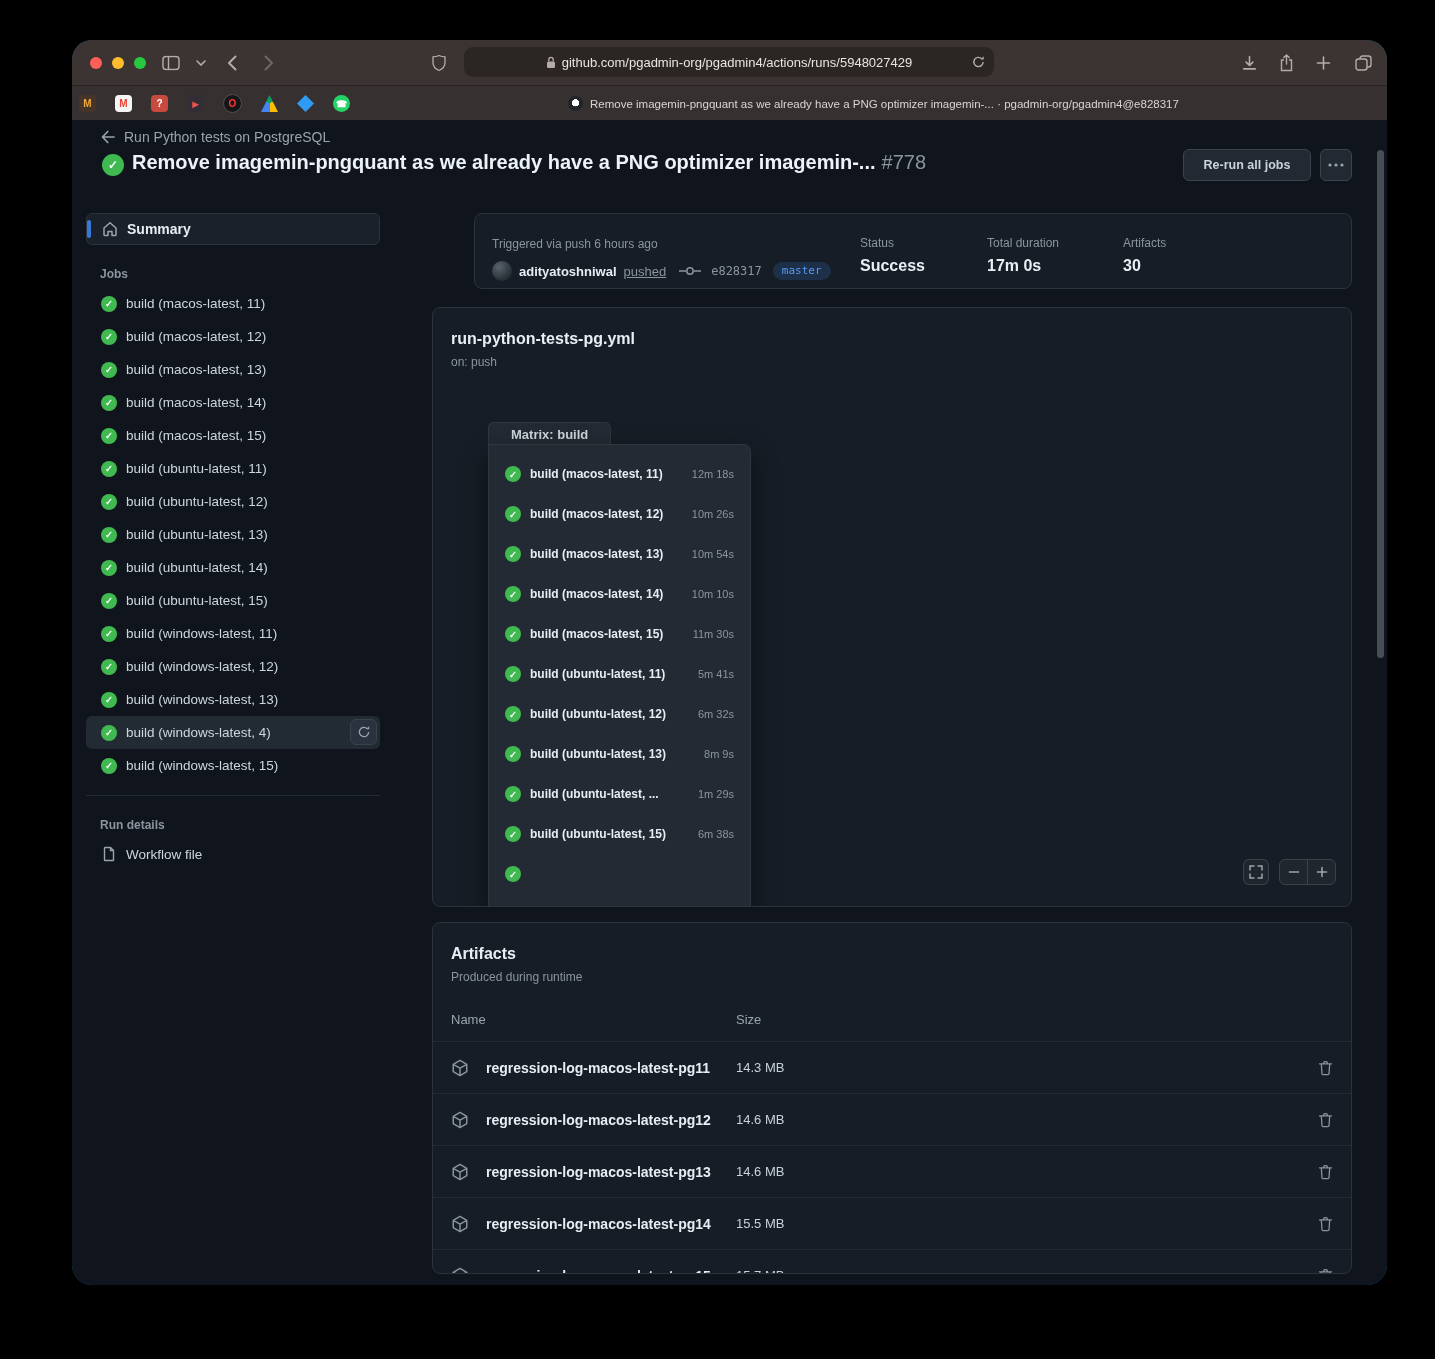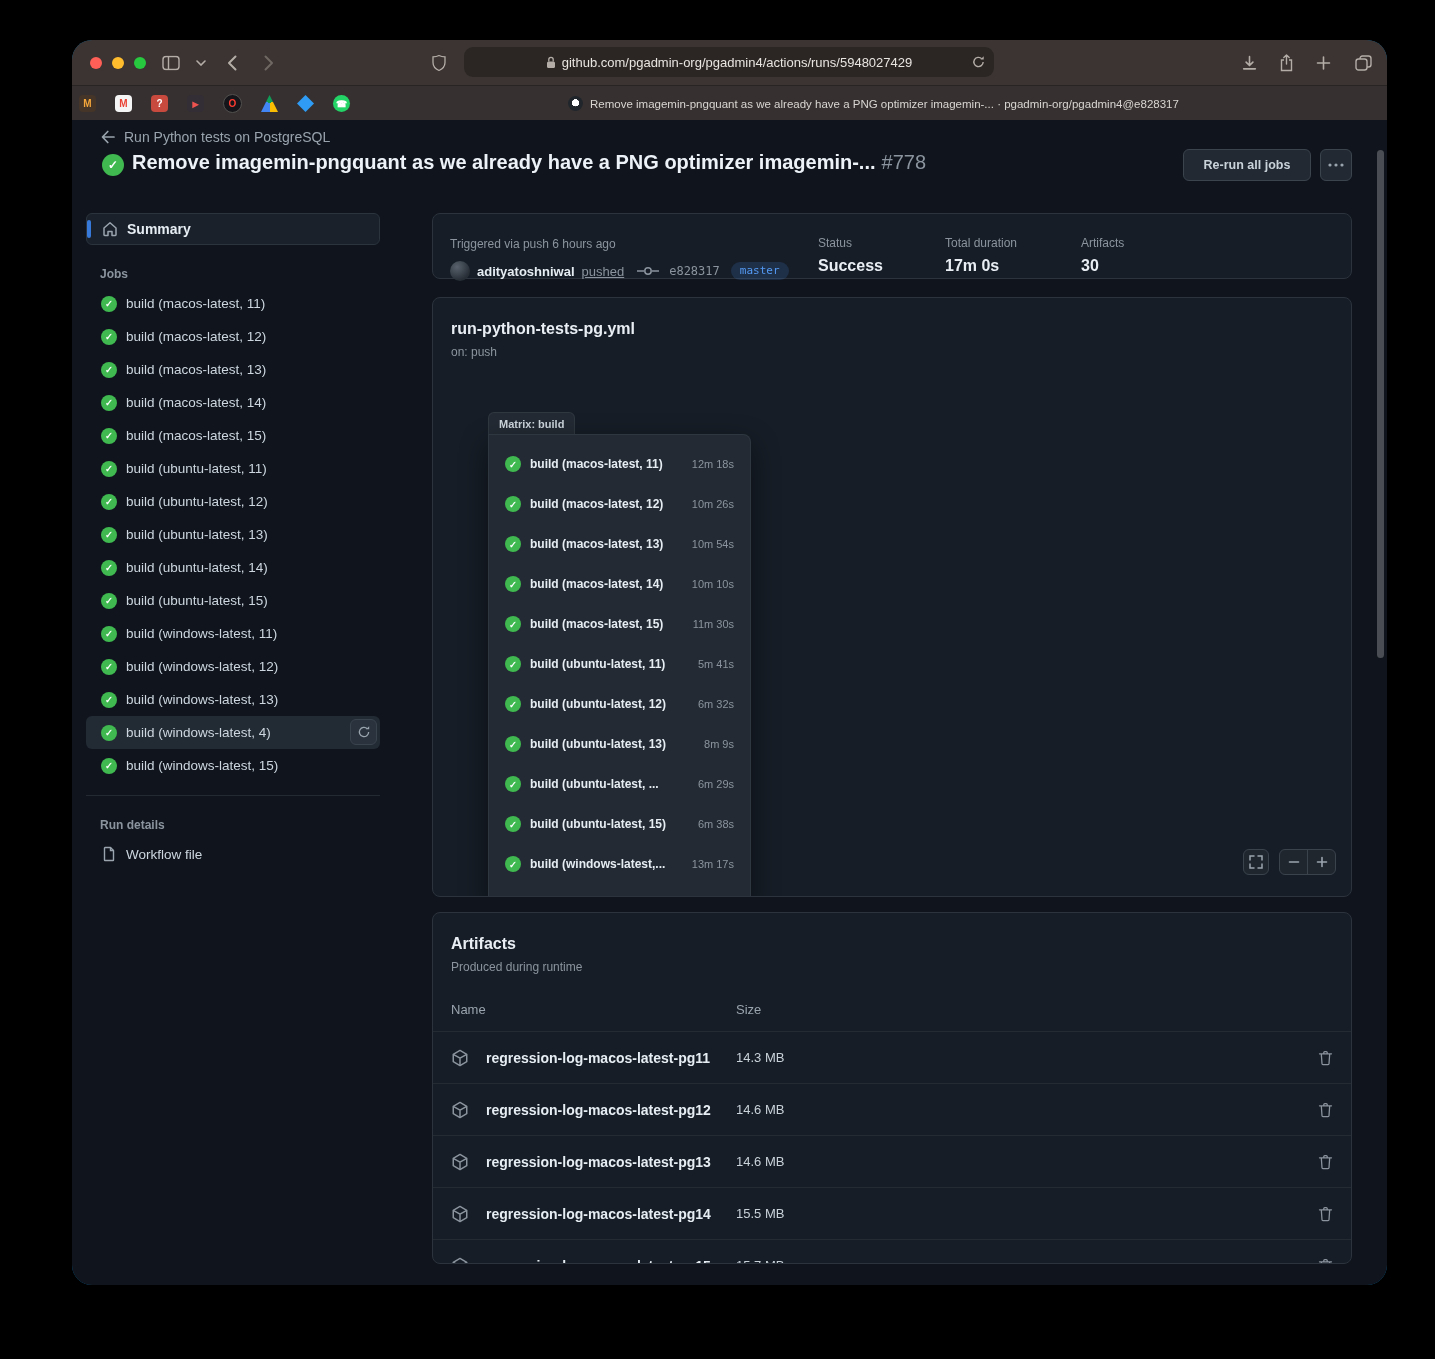--- a/index.html
+++ b/index.html
@@ -62,42 +62,42 @@
   .job-row.active{background:#222a33;}
   .rerun-sq{position:absolute;right:3px;top:3px;width:27px;height:26px;background:#2a333d;border:1px solid #39434e;
     border-radius:6px;display:flex;align-items:center;justify-content:center;color:#9aa4ae;box-sizing:border-box;}
   .side-divider{height:1px;background:#232a32;margin-top:13px;}
   .detail-row{height:32px;display:flex;align-items:center;gap:9px;padding-left:15px;font-size:13.5px;color:#cdd6df;}
   .side-ico{color:#9aa4ae;display:inline-flex;flex:none;}
 
   
   .main{position:absolute;left:360px;top:93px;width:920px;}
   .card{box-sizing:border-box;background:#161d26;border:1px solid #2c333c;border-radius:8px;position:relative;}
-  .summary-card{height:66px;}
+  .summary-card{height:76px;margin-left:42px;}
   .triggered{position:absolute;left:17px;top:23px;font-size:12px;color:#8b949e;}
   .actor-row{position:absolute;left:17px;top:46px;display:flex;align-items:center;gap:7px;height:22px;}
   .avatar{width:20px;height:20px;border-radius:50%;flex:none;
     background:radial-gradient(circle at 35% 30%,#59626d,#272e36 70%);}
   .actor-name{font-size:13px;font-weight:600;color:#e6edf3;}
   .actor-verb{font-size:13px;color:#8b949e;text-decoration:underline;}
   .commit-grp{display:flex;align-items:center;gap:10px;color:#8b949e;margin-left:6px;}
   .commit-hash{font-size:12px;color:#8b949e;}
   .branch-badge{margin-left:4px;font-size:11px;padding:2px 9px 3px;border-radius:2em;color:#549bf5;
     background:rgba(65,132,228,.18);}
   .stats{position:absolute;left:385px;top:22px;display:flex;}
   .stat:nth-of-type(1){width:127px;}.stat:nth-of-type(2){width:136px;}
   .stat-label{font-size:12px;color:#8b949e;}
   .stat-value{font-size:16px;font-weight:600;color:#e9eef4;margin-top:7px;}
 
   .workflow-card{height:600px;margin-top:18px;overflow:hidden;}
   .wf-title{position:absolute;left:18px;top:22px;font-size:16px;font-weight:600;color:#e9eef4;}
   .wf-sub{position:absolute;left:18px;top:47px;font-size:12px;color:#8b949e;}
-  .matrix-tab{position:absolute;left:55px;top:114px;height:22px;padding:0 10px;background:#232a33;
+  .matrix-tab{position:absolute;left:55px;top:114px;height:22px;padding:0 22px;background:#232a33;
     border:1px solid rgba(205,217,229,.07);border-bottom:none;border-radius:6px 6px 0 0;
-    display:flex;align-items:center;font-size:11px;font-weight:600;color:#cdd5dd;}
+    display:flex;align-items:center;font-size:13px;font-weight:600;color:#cdd5dd;}
   .matrix-panel{position:absolute;left:55px;top:136px;width:263px;height:474px;background:#232a33;
     border:1px solid rgba(205,217,229,.07);border-radius:0 8px 8px 8px;padding-top:9px;box-sizing:border-box;
     box-shadow:0 10px 28px rgba(0,0,0,.45);}
   .mrow{height:40px;display:flex;align-items:center;gap:9px;padding:0 16px;box-sizing:border-box;}
   .mrow .nm{font-size:12px;font-weight:600;color:#e6edf3;white-space:nowrap;}
   .mrow .dur{margin-left:auto;font-size:11px;color:#8b949e;white-space:nowrap;}
   .fs-btn{position:absolute;left:810px;top:551px;width:26px;height:26px;background:#20262e;border:1px solid #3a424c;
     border-radius:6px;display:flex;align-items:center;justify-content:center;color:#9aa4ae;box-sizing:border-box;}
   .zoom-group{position:absolute;left:846px;top:551px;height:26px;display:flex;background:#20262e;
     border:1px solid #3a424c;border-radius:6px;box-sizing:border-box;color:#9aa4ae;}
@@ -461,34 +461,29 @@
 
               <div class="mrow">
                 <span class="check sm"></span>
                 <span class="nm">build (ubuntu-latest, 13)</span>
                 <span class="dur">8m 9s</span>
               </div>
 
               <div class="mrow">
                 <span class="check sm"></span>
                 <span class="nm">build (ubuntu-latest, ...</span>
-                <span class="dur">6m 29s</span>
+                <span class="dur">1m 29s</span>
               </div>
 
               <div class="mrow">
                 <span class="check sm"></span>
                 <span class="nm">build (ubuntu-latest, 15)</span>
                 <span class="dur">6m 38s</span>
               </div>
 
-              <div class="mrow">
-                <span class="check sm"></span>
-                <span class="nm">build (windows-latest,...</span>
-                <span class="dur">13m 17s</span>
-              </div>
 
               <div class="mrow">
                 <span class="check sm"></span>
                 <span class="nm"></span>
                 <span class="dur"></span>
               </div>
             </div>
 
           <div class="fs-btn">
             <svg width="14" height="14" viewBox="0 0 14 14">

